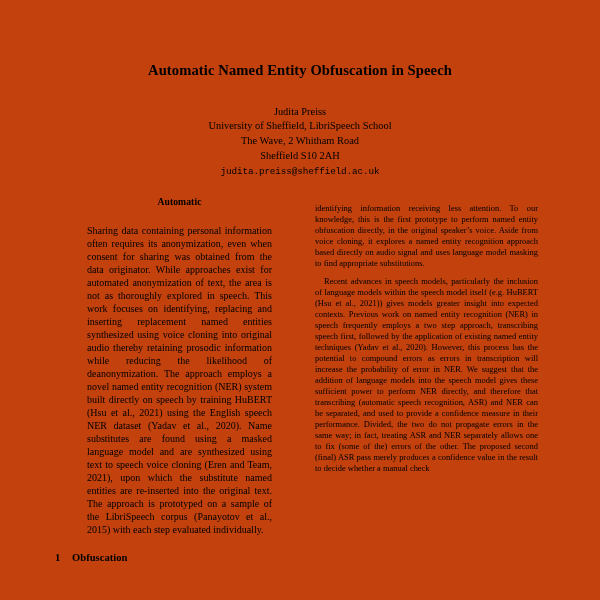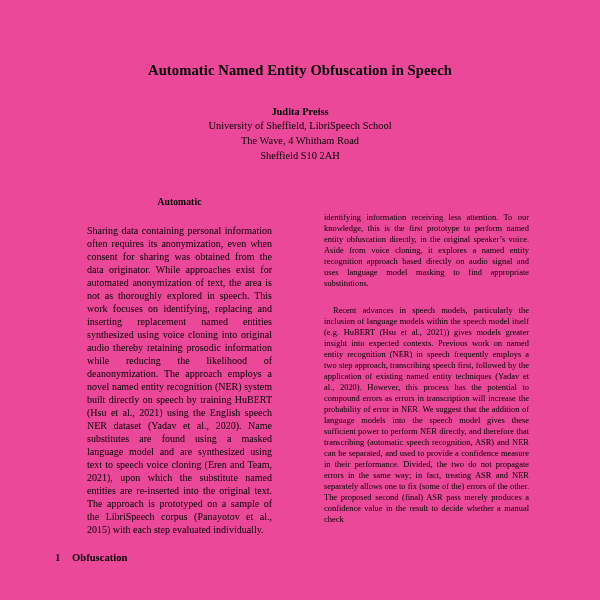--- a/index.html
+++ b/index.html
@@ -14,42 +14,42 @@
     overflow: hidden;
     font-family: "Liberation Serif", "DejaVu Serif", serif;
     color: #000000;
     -webkit-font-smoothing: antialiased;
   }
 
   .page {
     position: relative;
     width: 600px;
     height: 600px;
-    background: #ec4899;
+    background: #c2410c;
   }
 
   
   .titleblock {
     position: absolute;
     left: 0;
     top: 62px;
     width: 600px;
     text-align: center;
   }
   .paper-title {
     font-size: 14.6px;
     font-weight: bold;
     letter-spacing: 0.1px;
     line-height: 1.2;
     margin: 0;
   }
   .author-name {
     margin-top: 25px;
     font-size: 10.4px;
-    font-weight: bold;
+    font-weight: normal;
     line-height: 1.42;
   }
   .affil-line {
     font-size: 10.4px;
     line-height: 1.42;
   }
   .email-line {
     margin-top: 1px;
     font-family: "Liberation Mono", "DejaVu Sans Mono", monospace;
     font-size: 9.3px;
@@ -102,21 +102,21 @@
     font-size: 10.6px;
     margin: 13px 0 7px 0;
     line-height: 1.2;
   }
   .section-heading .secnum {
     display: inline-block;
     min-width: 17px;
   }
 
   .body-par {
-    margin: 16px;
+    margin: 7px;
     text-indent: 0;
     text-align: justify;
     font-size: 8.45px;
     line-height: 1.3;
   }
   .body-par + .body-par {
     text-indent: 9px;
     margin-top: 0.5px;
   }
   .col-right .body-par:first-child {
@@ -125,22 +125,23 @@
 </style>
 </head>
 <body>
 
 <div class="page">
 
   <div class="titleblock">
     <h1 class="paper-title">Automatic Named Entity Obfuscation in Speech</h1>
     <div class="author-name">Judita Preiss</div>
     <div class="affil-line">University of Sheffield, LibriSpeech School</div>
-    <div class="affil-line">The Wave, 4 Whitham Road</div>
+    <div class="affil-line">The Wave, 2 Whitham Road</div>
     <div class="affil-line">Sheffield S10 2AH</div>
+    <div class="email-line">judita.preiss@sheffield.ac.uk</div>
   </div>
 
   <div class="col col-left">
 
     <div class="abstract-wrap">
       <div class="abstract-heading">Automatic</div>
       <div class="abstract-body">
         <p class="body-par">Sharing data containing personal information often requires its anonymization, even when consent for sharing was obtained from the data originator. While approaches exist for automated anonymization of text, the area is not as thoroughly explored in speech. This work focuses on identifying, replacing and inserting replacement named entities synthesized using voice cloning into original audio thereby retaining prosodic information while reducing the likelihood of deanonymization. The approach employs a novel named entity recognition (NER) system built directly on speech by training HuBERT (Hsu et al., 2021) using the English speech NER dataset (Yadav et al., 2020). Name substitutes are found using a masked language model and are synthesized using text to speech voice cloning (Eren and Team, 2021), upon which the substitute named entities are re-inserted into the original text. The approach is prototyped on a sample of the LibriSpeech corpus (Panayotov et al., 2015) with each step evaluated individually.</p>
       </div>
     </div>

